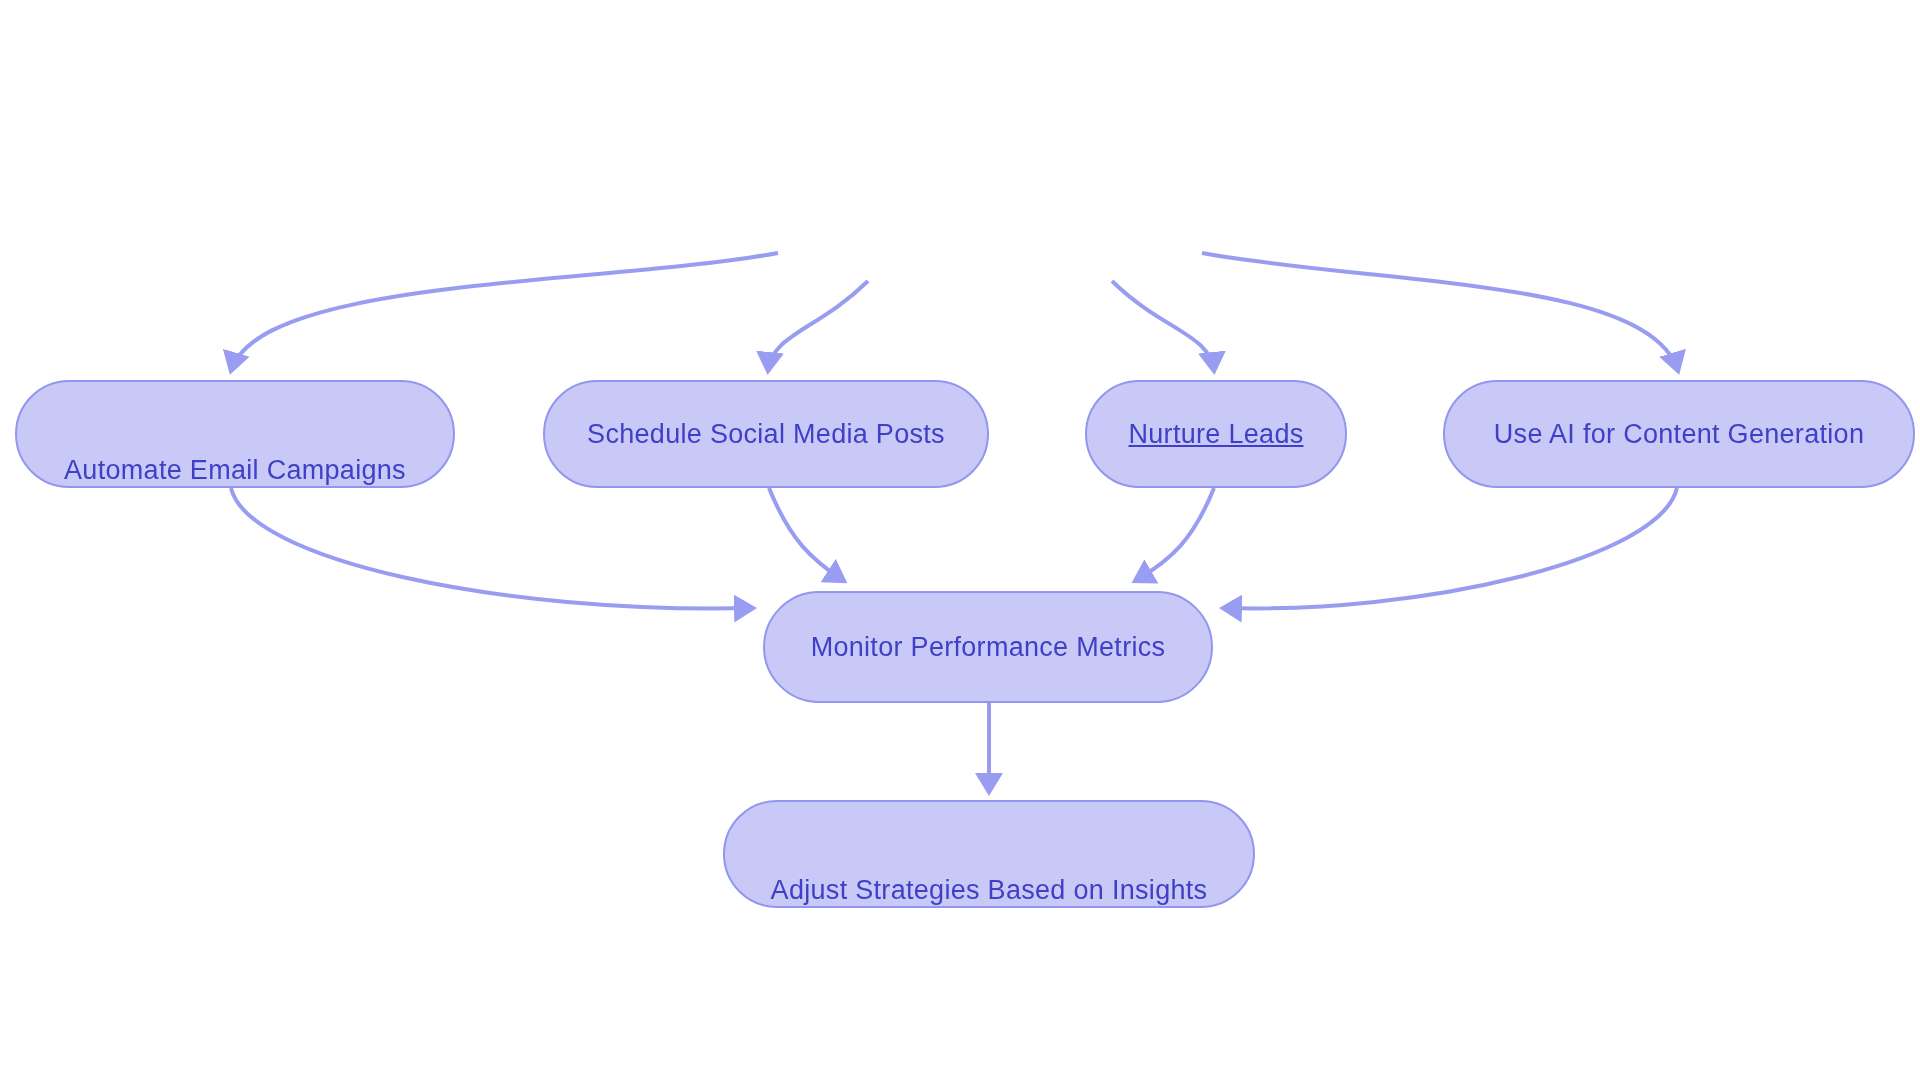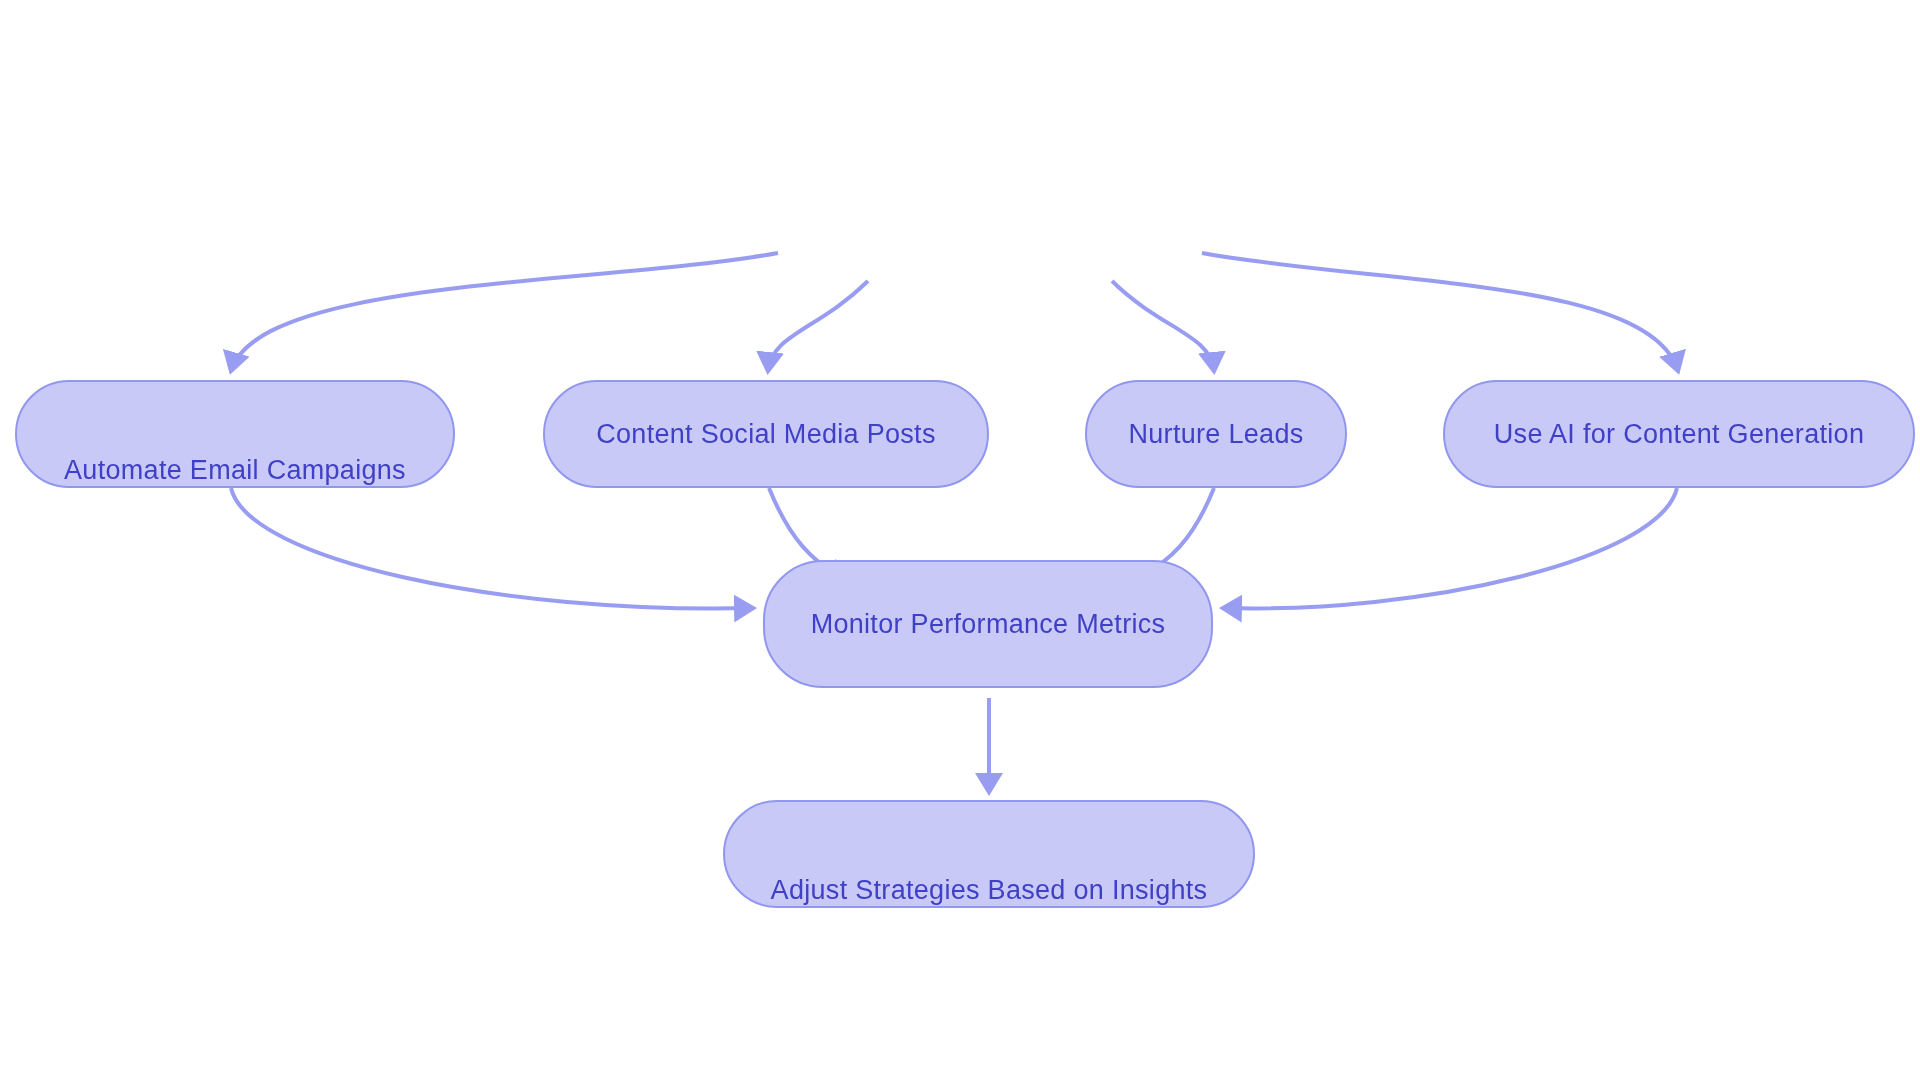--- a/index.html
+++ b/index.html
@@ -45,23 +45,23 @@
     border-radius: 60px;
     box-sizing: border-box;
     color: var(--node-text);
     font-size: 27px;
     letter-spacing: 0.3px;
     white-space: nowrap;
   }
   .n-leverage { left: 778px;  top: 168px; width: 424px; height: 112px; }
   .n-automate { left: 15px;   top: 380px; width: 440px; height: 108px; align-items: flex-end; }
   .n-schedule { left: 543px;  top: 380px; width: 446px; height: 108px; }
-  .n-nurture  { left: 1085px; top: 380px; width: 262px; height: 108px; }
+  .n-nurture  { left: 1085px; top: 380px; width: 262px; height: 108px; text-decoration: underline; }
   .n-useai    { left: 1443px; top: 380px; width: 472px; height: 108px; }
-  .n-monitor  { left: 763px;  top: 560px; width: 450px; height: 128px; }
+  .n-monitor  { left: 763px;  top: 591px; width: 450px; height: 112px; }
   .n-adjust   { left: 723px;  top: 800px; width: 532px; height: 108px; align-items: flex-end; }
 </style>
 </head>
 <body style="background: rgb(255, 255, 255);">
 
 <div class="diagram" style="--node-fill: #c8c9f7; --node-border: #9196ee; --node-text: #4040c6; --arrow-color: #989df1; background: rgb(255, 255, 255);">
 
   <svg class="edges" viewBox="0 0 1920 1083" xmlns="http://www.w3.org/2000/svg">
     <defs>
       <marker id="arrowhead" viewBox="0 0 23 28" refX="19" refY="14" markerWidth="23" markerHeight="28" markerUnits="userSpaceOnUse" orient="auto">
@@ -76,21 +76,21 @@
     <path class="edge" d="M 769 488 C 790 540, 812 560, 844 581"></path>
     <path class="edge" d="M 1214 488 C 1193 540, 1171 560, 1135 581"></path>
     <path class="edge" d="M 1677 488 C 1660 560, 1420 614, 1223 608"></path>
     <path class="edge" d="M 989 698 L 989 792"></path>
   </svg>
 
   <div class="node n-automate">
     <span class="node-label">Automate Email Campaigns</span>
   </div>
   <div class="node n-schedule">
-    <span class="node-label">Content Social Media Posts</span>
+    <span class="node-label">Schedule Social Media Posts</span>
   </div>
   <div class="node n-nurture">
     <span class="node-label">Nurture Leads</span>
   </div>
   <div class="node n-useai">
     <span class="node-label">Use AI for Content Generation</span>
   </div>
   <div class="node n-monitor">
     <span class="node-label">Monitor Performance Metrics</span>
   </div>

